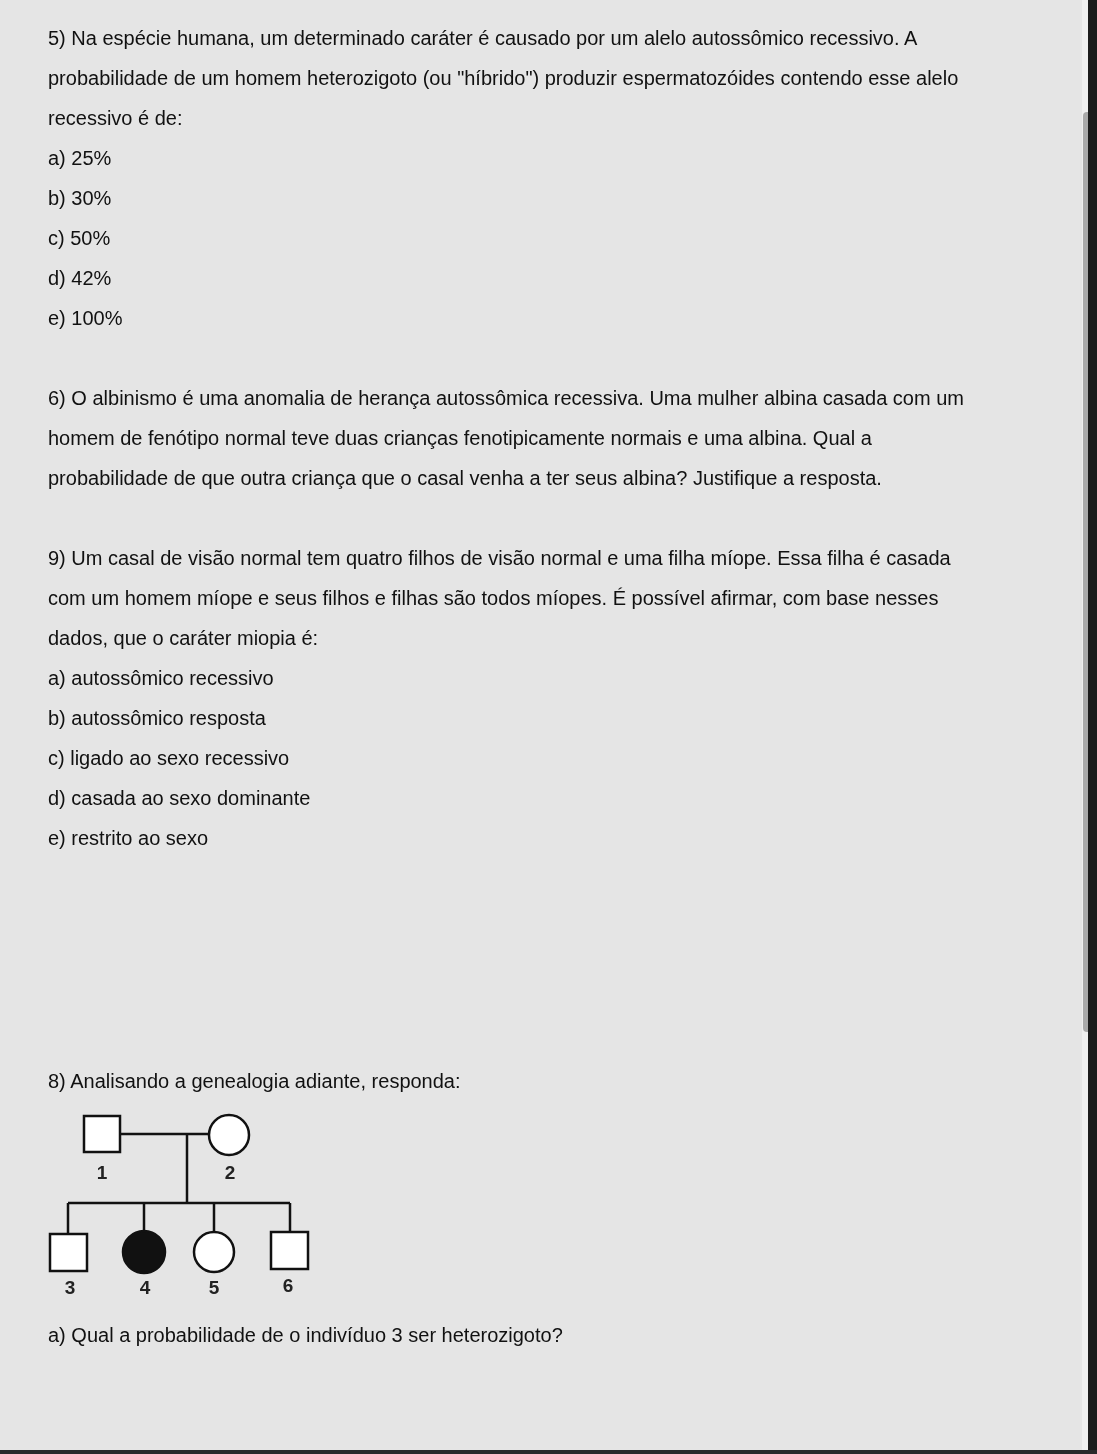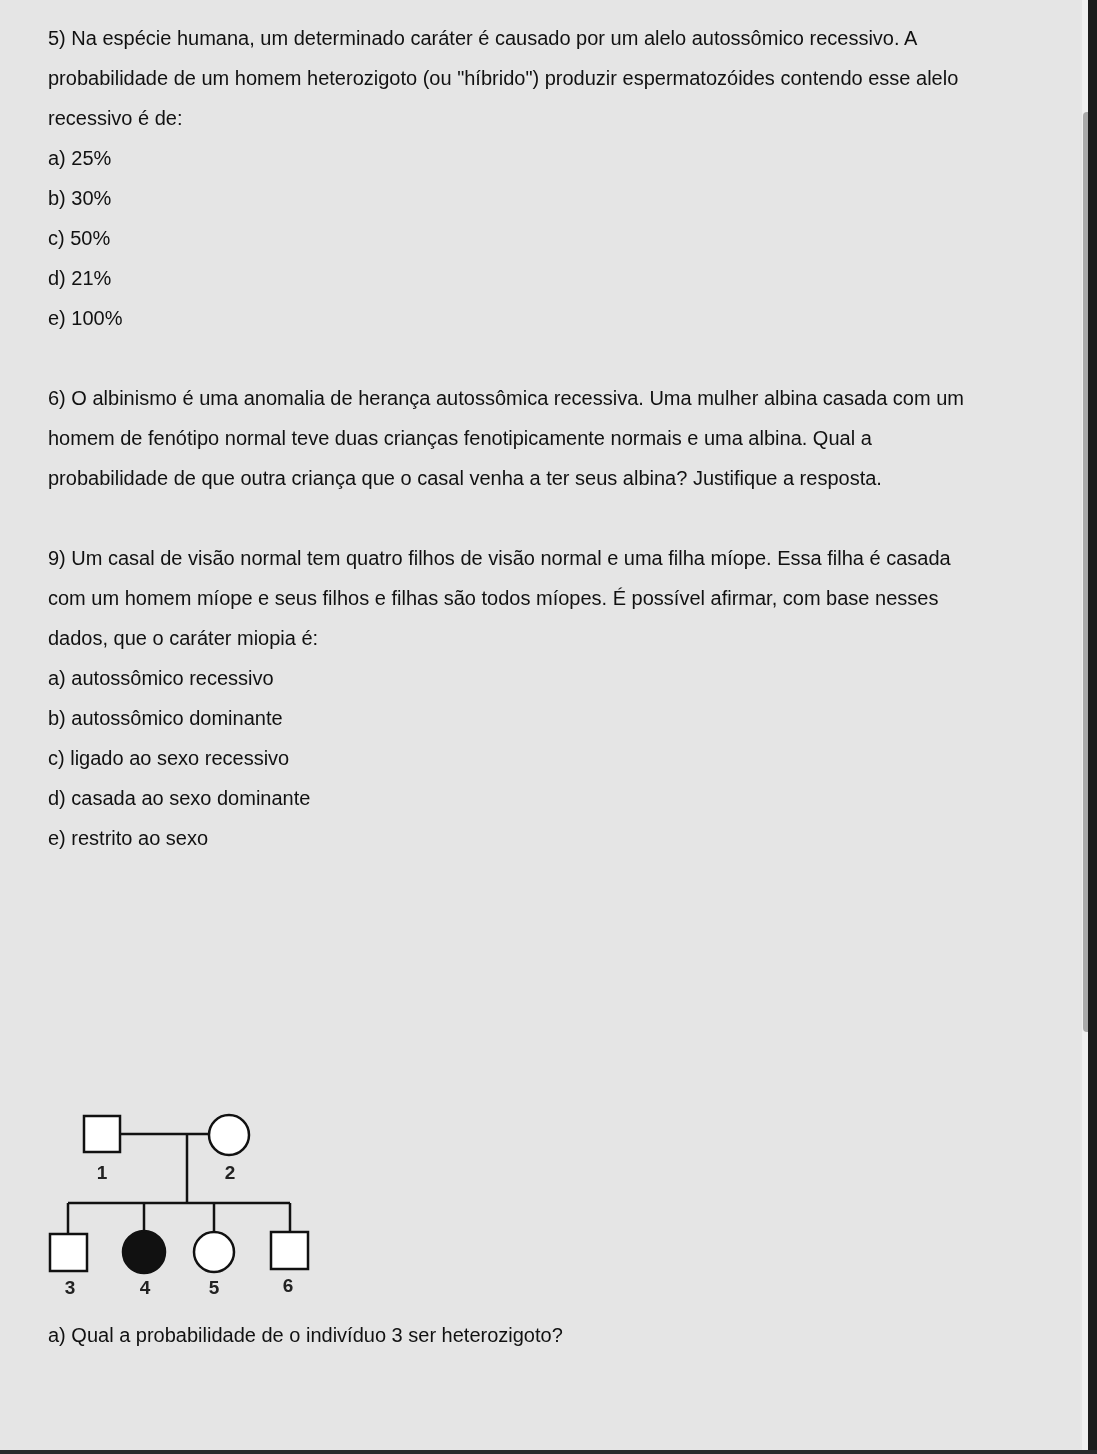--- a/index.html
+++ b/index.html
@@ -19,36 +19,37 @@
 <body>
 
 <div class="page">
 
   <div class="line" style="top:26px">5) Na espécie humana, um determinado caráter é causado por um alelo autossômico recessivo. A</div>
   <div class="line" style="top:66px">probabilidade de um homem heterozigoto (ou "híbrido") produzir espermatozóides contendo esse alelo</div>
   <div class="line" style="top:106px">recessivo é de:</div>
   <div class="line" style="top:146px">a) 25%</div>
   <div class="line" style="top:186px">b) 30%</div>
   <div class="line" style="top:226px">c) 50%</div>
-  <div class="line" style="top:266px">d) 21%</div>
+  <div class="line" style="top:266px">d) 42%</div>
   <div class="line" style="top:306px">e) 100%</div>
 
   <div class="line" style="top:386px">6) O albinismo é uma anomalia de herança autossômica recessiva. Uma mulher albina casada com um</div>
   <div class="line" style="top:426px">homem de fenótipo normal teve duas crianças fenotipicamente normais e uma albina. Qual a</div>
   <div class="line" style="top:466px">probabilidade de que outra criança que o casal venha a ter seus albina? Justifique a resposta.</div>
 
   <div class="line" style="top:546px">9) Um casal de visão normal tem quatro filhos de visão normal e uma filha míope. Essa filha é casada</div>
   <div class="line" style="top:586px">com um homem míope e seus filhos e filhas são todos míopes. É possível afirmar, com base nesses</div>
   <div class="line" style="top:626px">dados, que o caráter miopia é:</div>
   <div class="line" style="top:666px">a) autossômico recessivo</div>
-  <div class="line" style="top:706px">b) autossômico dominante</div>
+  <div class="line" style="top:706px">b) autossômico resposta</div>
   <div class="line" style="top:746px">c) ligado ao sexo recessivo</div>
   <div class="line" style="top:786px">d) casada ao sexo dominante</div>
   <div class="line" style="top:826px">e) restrito ao sexo</div>
 
+  <div class="line" style="top:1069px">8) Analisando a genealogia adiante, responda:</div>
 
   <svg class="pedigree" width="270" height="195" viewBox="0 0 270 195">
 
     <rect x="36" y="11" width="36" height="36" fill="#fff" stroke="#111" stroke-width="2.5"></rect>
     <circle cx="181" cy="30" r="20" fill="#fff" stroke="#111" stroke-width="2.5"></circle>
     <line x1="72" y1="29" x2="161" y2="29" stroke="#111" stroke-width="2.5"></line>
     <line x1="139" y1="29" x2="139" y2="98" stroke="#111" stroke-width="2.5"></line>
     <line x1="20" y1="98" x2="242" y2="98" stroke="#111" stroke-width="2.5"></line>
 
     <line x1="20" y1="98" x2="20" y2="128" stroke="#111" stroke-width="2.5"></line>

